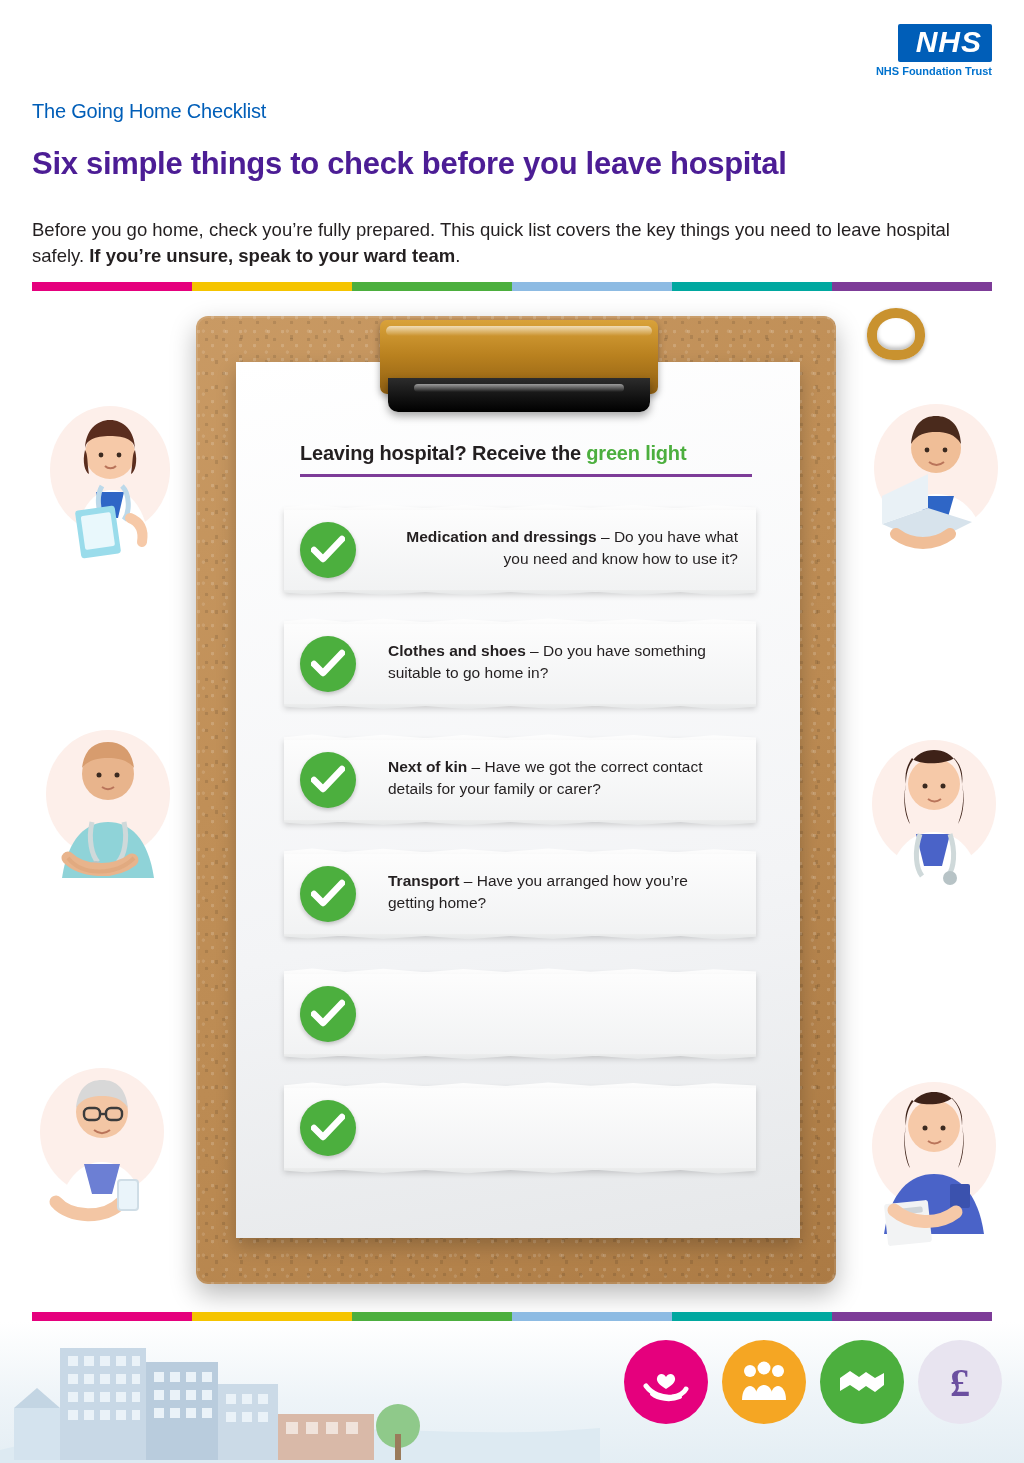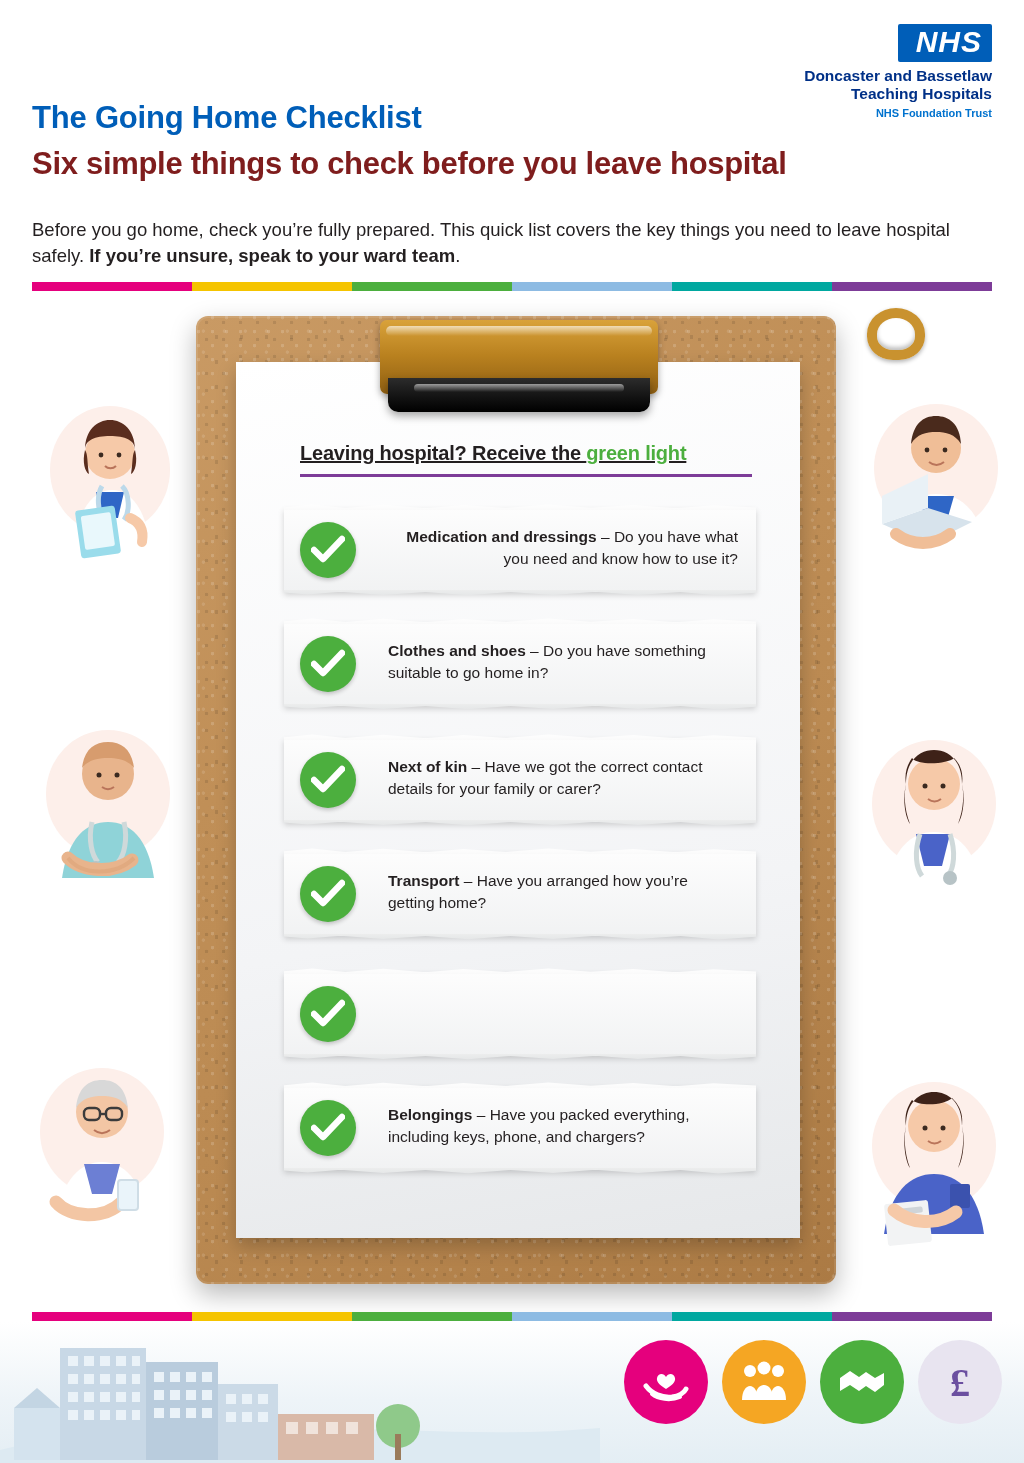--- a/index.html
+++ b/index.html
@@ -44,28 +44,28 @@
     color: #0072CE;
     font-weight: bold;
     font-size: 11px;
     margin-top: 3px;
   }
 
   .title-1 {
     position: absolute;
     left: 32px; top: 100px;
     color: #005EB8;
-    font-weight: bold;
-    font-size: 31px;
+    font-weight: normal;
+    font-size: 20px;
     letter-spacing: -0.2px;
   }
   .title-2 {
     position: absolute;
     left: 32px; top: 146px;
-    color: #7f1d1d;
+    color: #4c1d95;
     font-weight: bold;
     font-size: 31px;
     letter-spacing: -0.3px;
   }
   .intro {
     position: absolute;
     left: 32px; top: 200px;
     width: 948px;
     color: #231f20;
     font-size: 18.5px;
@@ -161,21 +161,20 @@
   .paper-head {
     position: absolute;
     left: 300px; top: 146px;
     width: 470px;
   }
   .paper-head-title {
     font-size: 20px;
     font-weight: bold;
     color: #231f20;
     letter-spacing: -0.2px;
-    text-decoration: underline;
   }
   .paper-head-title .green { color: #4CAF3E; }
   .paper-head-rule {
     margin-top: 9px;
     height: 3px;
     width: 452px;
     background: #7D3C98;
   }
 
   
@@ -248,24 +247,20 @@
   .f-orange { background: #F5A623; }
   .f-green { background: #4CAF3E; }
   .f-lilac { background: #E8E4F0; }
   .f-lilac span { color: #6B4FA0; font-size: 40px; font-weight: bold; font-family: "Liberation Serif", serif; }
 </style>
 </head>
 <body>
 
 <div class="nhs-logo">
   <div class="nhs-badge">NHS</div>
-  <div class="nhs-trust-name">
-    <div>Doncaster and Bassetlaw</div>
-    <div>Teaching Hospitals</div>
-  </div>
   <div class="nhs-trust-sub">NHS Foundation Trust</div>
 </div>
 
 <div class="title-1">The Going Home Checklist</div>
 <div class="title-2">Six simple things to check before you leave hospital</div>
 
 <div class="intro">
   <span>Before you go home, check you’re fully prepared. This quick list covers the key things you need to leave hospital safely. </span><b>If you’re unsure, speak to your ward team</b><span>.</span>
 </div>
 
@@ -457,23 +452,20 @@
     </div>
   </div>
 
   <div class="row" style="top:790px;">
     <div class="tear-top"></div>
     <div class="tear-bottom"></div>
     <div class="check">
       <svg width="34" height="30" viewBox="0 0 34 30">
           <path d="M3 15l9 9L31 4" stroke="#ffffff" stroke-width="6.5" fill="none" stroke-linecap="round" stroke-linejoin="round"></path>
         </svg>
-    </div>
-    <div class="row-text">
-      <b>Belongings</b><span> – </span><span>Have you packed everything, including keys, phone, and chargers?</span>
     </div>
   </div>
 
   <div class="clip-base">
     <div class="clip-ring"></div>
   </div>
   <div class="clip-jaw"></div>
 </div>
 
 <div class="bar bar-bottom">

